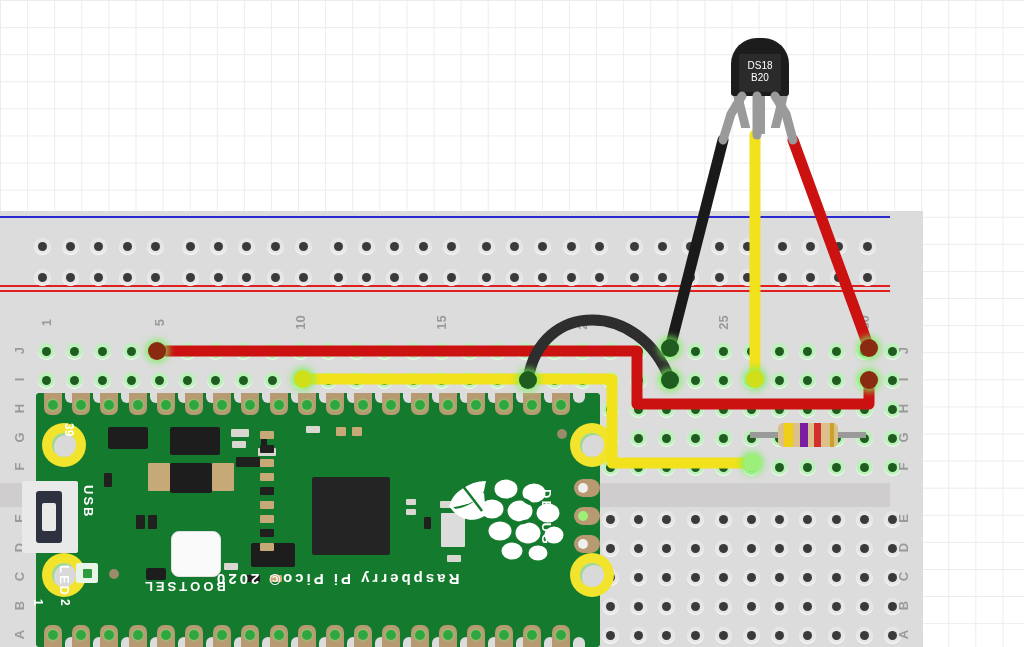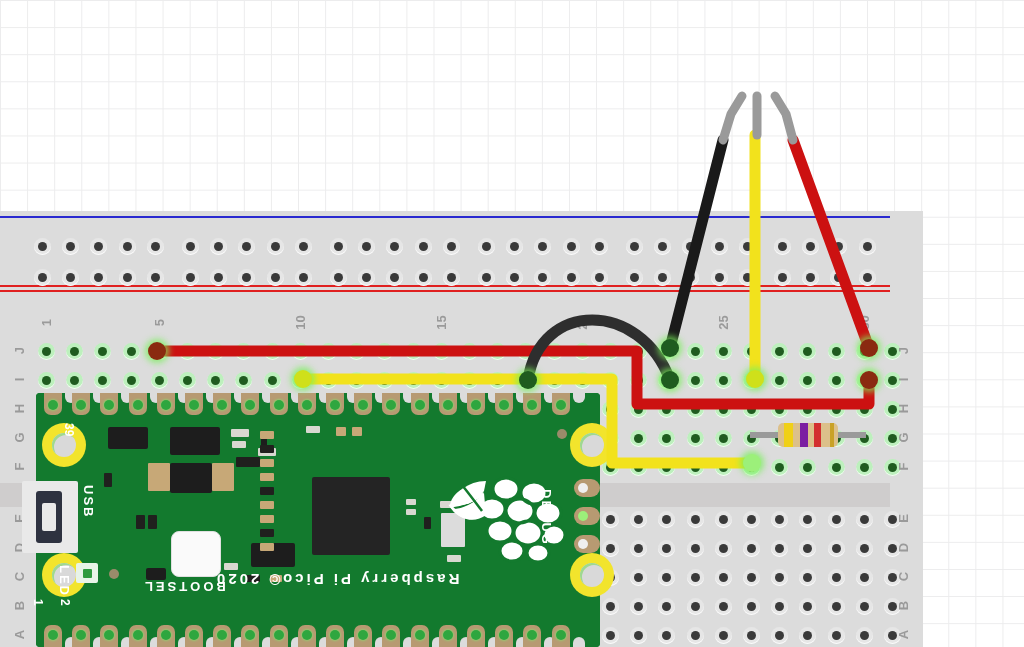--- a/index.html
+++ b/index.html
@@ -859,20 +859,33 @@
       <div style="position: absolute; left: 294px; top: 370px; width: 18px; height: 18px; border-radius: 50%; background: rgb(207, 224, 26); box-shadow: rgba(120, 240, 90, 0.75) 0px 0px 6px 3px;"></div>
       <div style="position: absolute; left: 519px; top: 371px; width: 18px; height: 18px; border-radius: 50%; background: rgb(31, 92, 31); box-shadow: rgba(120, 240, 90, 0.75) 0px 0px 6px 3px;"></div>
       <div style="position: absolute; left: 661px; top: 371px; width: 18px; height: 18px; border-radius: 50%; background: rgb(31, 92, 31); box-shadow: rgba(120, 240, 90, 0.75) 0px 0px 6px 3px;"></div>
       <div style="position: absolute; left: 661px; top: 339px; width: 18px; height: 18px; border-radius: 50%; background: rgb(31, 92, 31); box-shadow: rgba(120, 240, 90, 0.75) 0px 0px 6px 3px;"></div>
       <div style="position: absolute; left: 746px; top: 370px; width: 18px; height: 18px; border-radius: 50%; background: rgb(207, 224, 26); box-shadow: rgba(120, 240, 90, 0.75) 0px 0px 6px 3px;"></div>
       <div style="position: absolute; left: 860px; top: 339px; width: 18px; height: 18px; border-radius: 50%; background: rgb(138, 42, 16); box-shadow: rgba(120, 240, 90, 0.75) 0px 0px 6px 3px;"></div>
       <div style="position: absolute; left: 860px; top: 371px; width: 18px; height: 18px; border-radius: 50%; background: rgb(138, 42, 16); box-shadow: rgba(120, 240, 90, 0.75) 0px 0px 6px 3px;"></div>
       <div style="position: absolute; left: 743px; top: 454px; width: 18px; height: 18px; border-radius: 50%; background: rgb(156, 240, 122); box-shadow: rgba(120, 240, 90, 0.75) 0px 0px 6px 3px;"></div>
     </div>
 
+  <div class="sensor">
+
+    <div class="leg" style="left:6px;  top:56px; width:9px; height:34px; transform:skewX(14deg);"></div>
+    <div class="leg" style="left:25px; top:56px; width:9px; height:40px;"></div>
+    <div class="leg" style="left:44px; top:56px; width:9px; height:34px; transform:skewX(-14deg);"></div>
+    <div class="sensor-body"></div>
+    <div class="sensor-face">
+      <div class="sensor-text">
+        <div>DS18</div>
+        <div>B20</div>
+      </div>
+    </div>
+  </div>
 
   <svg class="wires" viewBox="0 0 1024 647">
     <path d="M 742 96 L 731 114 L 723 140" stroke="#9a9a9a" stroke-width="9" fill="none" stroke-linecap="round" stroke-linejoin="round"></path>
     <path d="M 757 96 L 757 135" stroke="#9a9a9a" stroke-width="9" fill="none" stroke-linecap="round"></path>
     <path d="M 775 96 L 786 114 L 793 140" stroke="#9a9a9a" stroke-width="9" fill="none" stroke-linecap="round" stroke-linejoin="round"></path>
   </svg>
 
   <div class="resistor">
     <div class="res-lead" style="left:-14px; width:30px;"></div>
     <div class="res-lead" style="left:72px;  width:30px;"></div>

